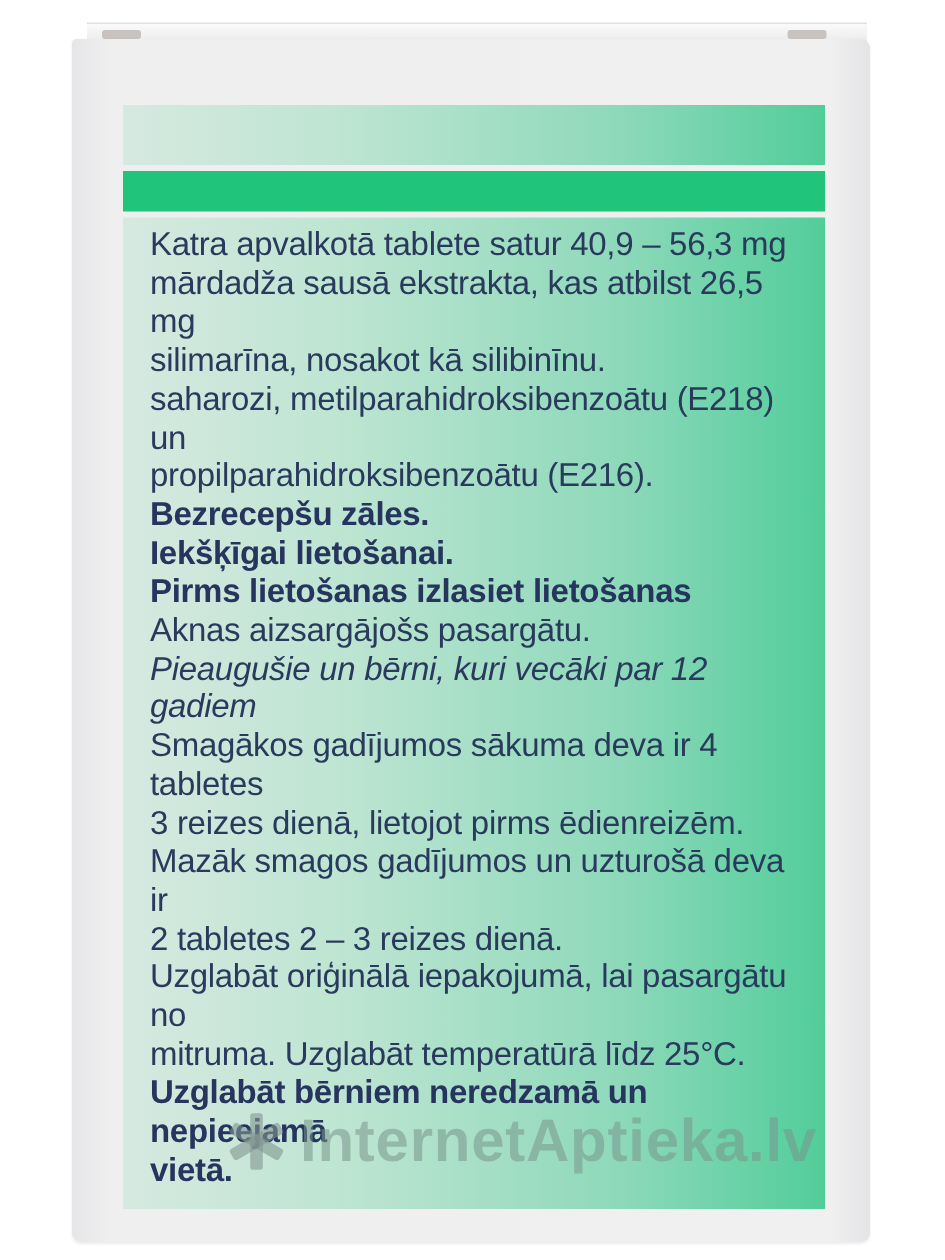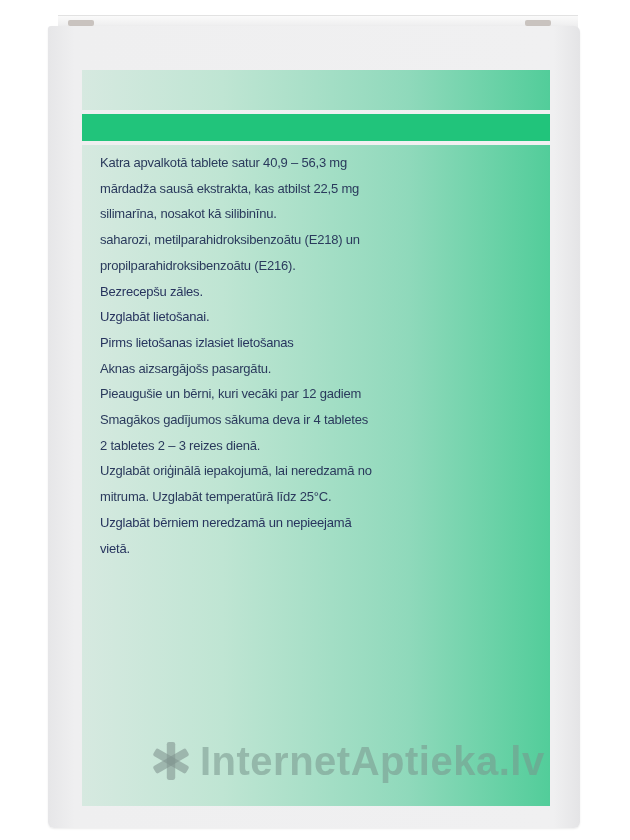--- a/index.html
+++ b/index.html
@@ -21,25 +21,25 @@
     box-shadow: 0 1px 2px rgba(0,0,0,0.08);
   }
   .grad {
     background: linear-gradient(90deg, #d6e9e0 0%, #bfe5d3 30%, #8fd9bb 70%, #52cd9a 100%);
   }
   .band-top { position: absolute; left: 82px; top: 70px; width: 468px; height: 40px; }
   .stripe   { position: absolute; left: 82px; top: 114px; width: 468px; height: 27px; background: #21c47b; }
   .panel    { position: absolute; left: 82px; top: 145px; width: 468px; height: 661px; }
   .content {
     position: absolute; left: 100px; top: 150px; width: 440px;
-    color: #2a3a5c; font-size: 13px; line-height: 25.7px; letter-spacing: -0.2px;
+    color: #2a3a5c; font-size: 22px; line-height: 25.7px; letter-spacing: -0.2px;
   }
   .content p { margin: 0; }
-  .b { font-weight: normal; color: #27345e; }
-  .i { }
+  .b { font-weight: bold; color: #27345e; }
+  .i { font-style: italic; }
   .watermark {
     position: absolute; left: 150px; top: 736px; height: 50px;
     display: flex; align-items: center; gap: 8px;
     color: rgba(120,150,140,0.55); font-size: 40px; font-weight: bold; letter-spacing: 0.5px;
   }
   .wm-icon { width: 42px; height: 42px; }
 </style>
 </head>
 <body>
 
@@ -47,32 +47,34 @@
 <div class="flap-shadow-l"></div>
 <div class="flap-shadow-r"></div>
 
 <div class="box"></div>
 <div class="band-top grad"></div>
 <div class="stripe"></div>
 <div class="panel grad"></div>
 
 <div class="content">
   <p>Katra apvalkotā tablete satur 40,9 – 56,3 mg</p>
-  <p>mārdadža sausā ekstrakta, kas atbilst 22,5 mg</p>
+  <p>mārdadža sausā ekstrakta, kas atbilst 26,5 mg</p>
   <p>silimarīna, nosakot kā silibinīnu.</p>
   <p>saharozi, metilparahidroksibenzoātu (E218) un</p>
   <p>propilparahidroksibenzoātu (E216).</p>
   <p class="b">Bezrecepšu zāles.</p>
-  <p class="b">Uzglabāt lietošanai.</p>
+  <p class="b">Iekšķīgai lietošanai.</p>
   <p class="b">Pirms lietošanas izlasiet lietošanas</p>
   <p>Aknas aizsargājošs pasargātu.</p>
   <p class="i">Pieaugušie un bērni, kuri vecāki par 12 gadiem</p>
   <p>Smagākos gadījumos sākuma deva ir 4 tabletes</p>
+  <p>3 reizes dienā, lietojot pirms ēdienreizēm.</p>
+  <p>Mazāk smagos gadījumos un uzturošā deva ir</p>
   <p>2 tabletes 2 – 3 reizes dienā.</p>
-  <p>Uzglabāt oriģinālā iepakojumā, lai neredzamā no</p>
+  <p>Uzglabāt oriģinālā iepakojumā, lai pasargātu no</p>
   <p>mitruma. Uzglabāt temperatūrā līdz 25°C.</p>
   <p class="b">Uzglabāt bērniem neredzamā un nepieejamā</p>
   <p class="b">vietā.</p>
 </div>
 
 <div class="watermark">
   <svg class="wm-icon" viewBox="0 0 40 40">
     <g fill="rgba(130,150,145,0.6)">
       <rect x="16" y="2" width="8" height="36" rx="2"></rect>
       <rect x="16" y="2" width="8" height="36" rx="2" transform="rotate(60 20 20)"></rect>

